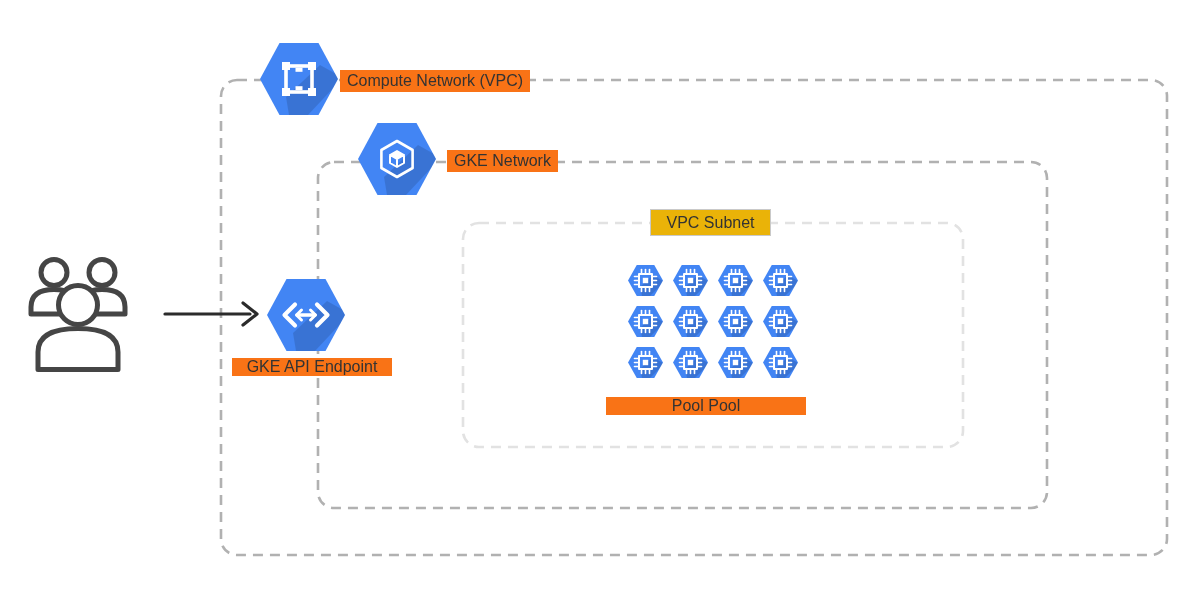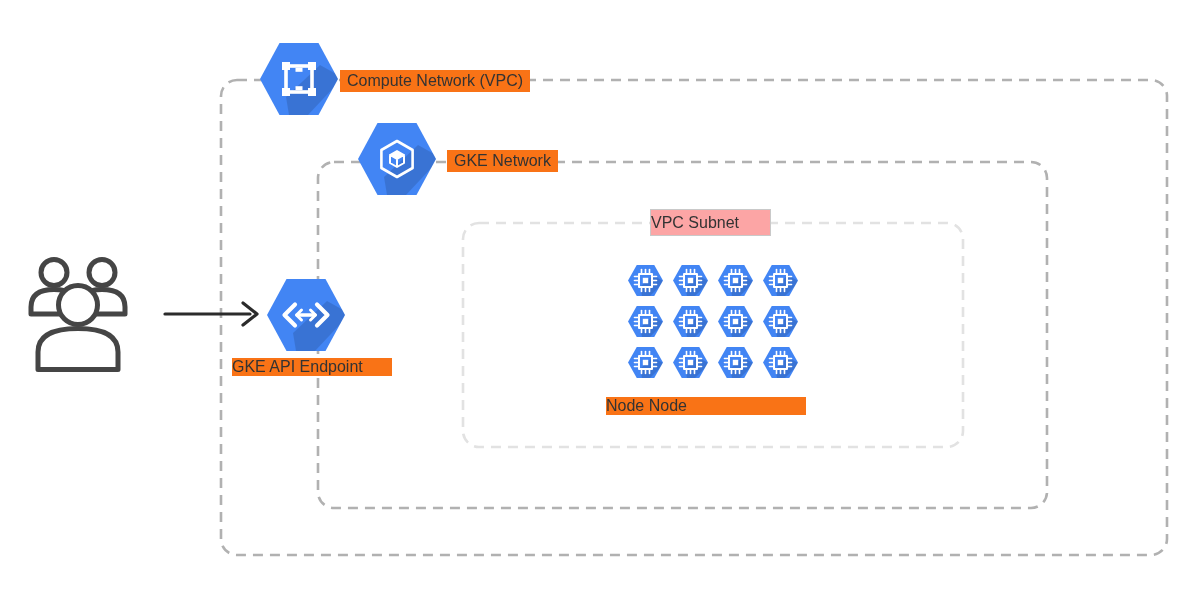--- a/index.html
+++ b/index.html
@@ -25,25 +25,25 @@
   .abs{position:absolute;}
   .hexfill{fill:var(--icon-blue);}
   .fold{fill:var(--fold);}
   .glyph-fill{fill:#ffffff;}
   .glyph-stroke{fill:none;stroke:#ffffff;stroke-linecap:round;stroke-linejoin:round;}
   .label{
     position:absolute;color:var(--label-text);font-size:16px;line-height:18px;
     background:#f97316;white-space:nowrap;
   }
   .label.padded{padding:2px 7px;}
-  .label.centered{text-align:left;}
+  .label.centered{text-align:center;}
   .subnet-label{
     position:absolute;left:650px;top:209px;width:121px;height:27px;
     box-sizing:border-box;border:1px solid var(--subnet-label-border);
-    background:#fca5a5;display:flex;align-items:center;justify-content:flex-start;
+    background:#eab308;display:flex;align-items:center;justify-content:center;
     color:var(--label-text);font-size:16px;
   }
   .node-grid{
     position:absolute;left:628px;top:265px;
     display:grid;gap:10px 10px;
   }
   .users-svg{position:absolute;left:24px;top:256px;}
   .person{fill:#ffffff;stroke:var(--users);stroke-width:5;stroke-linecap:round;stroke-linejoin:round;}
   .arrow-stroke{fill:none;stroke:var(--arrow);stroke-width:3.2;stroke-linecap:round;stroke-linejoin:round;}
 </style>
@@ -397,17 +397,17 @@
   </div>
 
   <div class="label padded" style="left:340px;top:70px">Compute Network (VPC)</div>
 
   <div class="label padded" style="left:447px;top:150px">GKE Network</div>
 
   <div class="subnet-label">
     <span>VPC Subnet</span>
   </div>
 
-  <div class="label centered" style="left:606px;top:397px;width:200px">Node Node</div>
+  <div class="label centered" style="left:606px;top:397px;width:200px">Pool Pool</div>
 
   <div class="label centered" style="left:232px;top:358px;width:160px">GKE API Endpoint</div>
 
 </div>
 
 </body></html>

